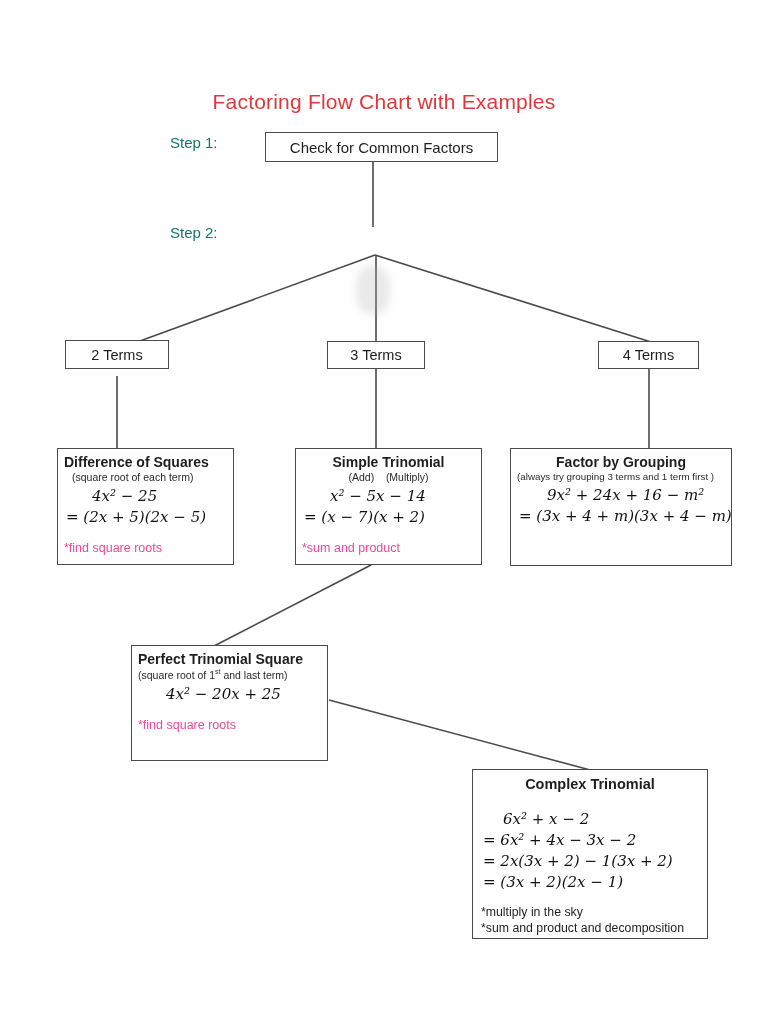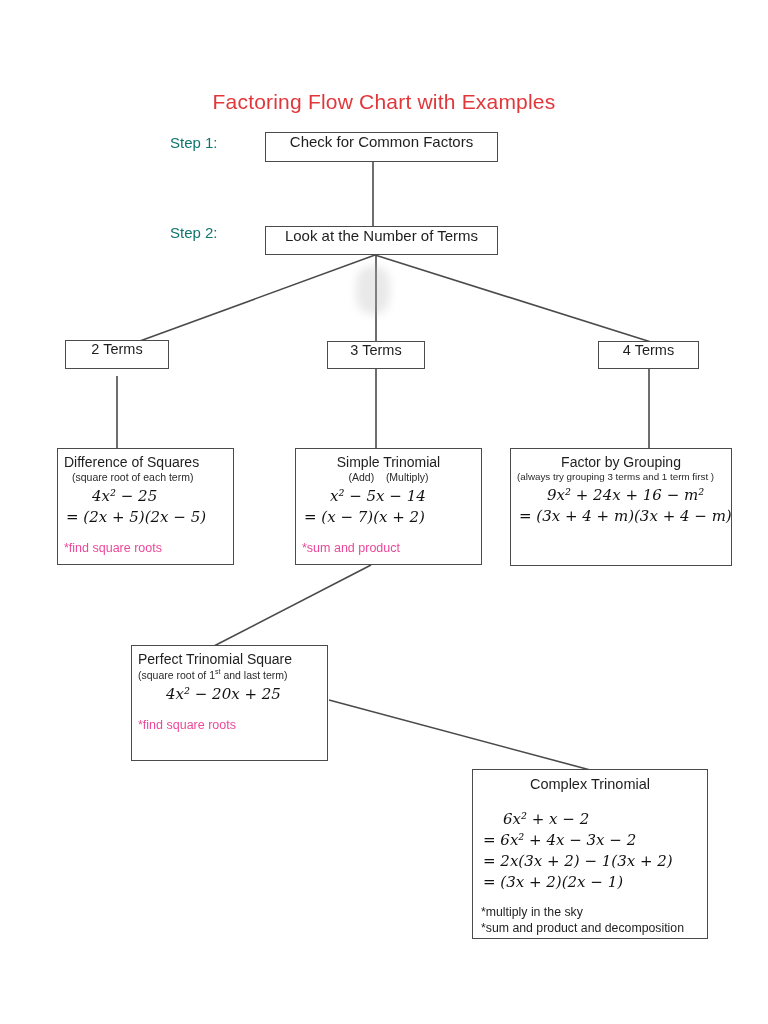--- a/index.html
+++ b/index.html
@@ -10,24 +10,24 @@
   .abs{position:absolute;}
   .page-title{
     left:0;top:90px;width:768px;text-align:center;
     font-size:21px;letter-spacing:0.2px;
   }
   .step-label{font-size:15px;color:#0f766e;}
   .fbox{
     position:absolute;border:1.5px solid #4b4b4b;background:#fff;
     box-sizing:border-box;
   }
-  .center-text{display:flex;justify-content:center;font-size:15px;}
+  .center-text{display:flex;align-items:center;justify-content:center;font-size:15px;}
   .terms{font-size:14.5px;}
   .node{padding:5px 6px;}
-  .node-title{font-weight:normal;font-size:14px;line-height:1.15;}
+  .node-title{font-weight:bold;font-size:14px;line-height:1.15;}
   .node-title.centered{text-align:center;}
   .node-sub{font-size:10.5px;color:#2a2a2a;white-space:pre;margin-top:1px;}
   .node-sub.centered{text-align:center;}
   .node-sub.tiny{font-size:9.8px;white-space:nowrap;}
   .indent8{padding-left:8px;}
   .math{
     font-family:"DejaVu Serif", serif;font-style:italic;
     font-size:15px;line-height:1.4;white-space:nowrap;color:#111;
   }
   .m-first{padding-left:28px;margin-top:3px;}
@@ -66,23 +66,20 @@
   <div class="abs page-title" style="color:#e1373b">Factoring Flow Chart with Examples</div>
 
   <div class="abs step-label" style="left:170px;top:134px;">Step 1:</div>
 
   <div class="fbox center-text" style="left:265px;top:132px;width:233px;height:30px;">
     <span>Check for Common Factors</span>
   </div>
 
   <div class="abs step-label" style="left:170px;top:224px;">Step 2:</div>
 
-  <div class="fbox center-text" style="left:265px;top:226px;width:233px;height:29px;">
-    <span>Look at the Number of Terms</span>
-  </div>
 
   <div class="fbox center-text terms" style="left:65px;top:340px;width:104px;height:29px;">
     <span>2 Terms</span>
   </div>
 
   <div class="fbox center-text terms" style="left:327px;top:341px;width:98px;height:28px;">
     <span>3 Terms</span>
   </div>
 
   <div class="fbox center-text terms" style="left:598px;top:341px;width:101px;height:28px;">

